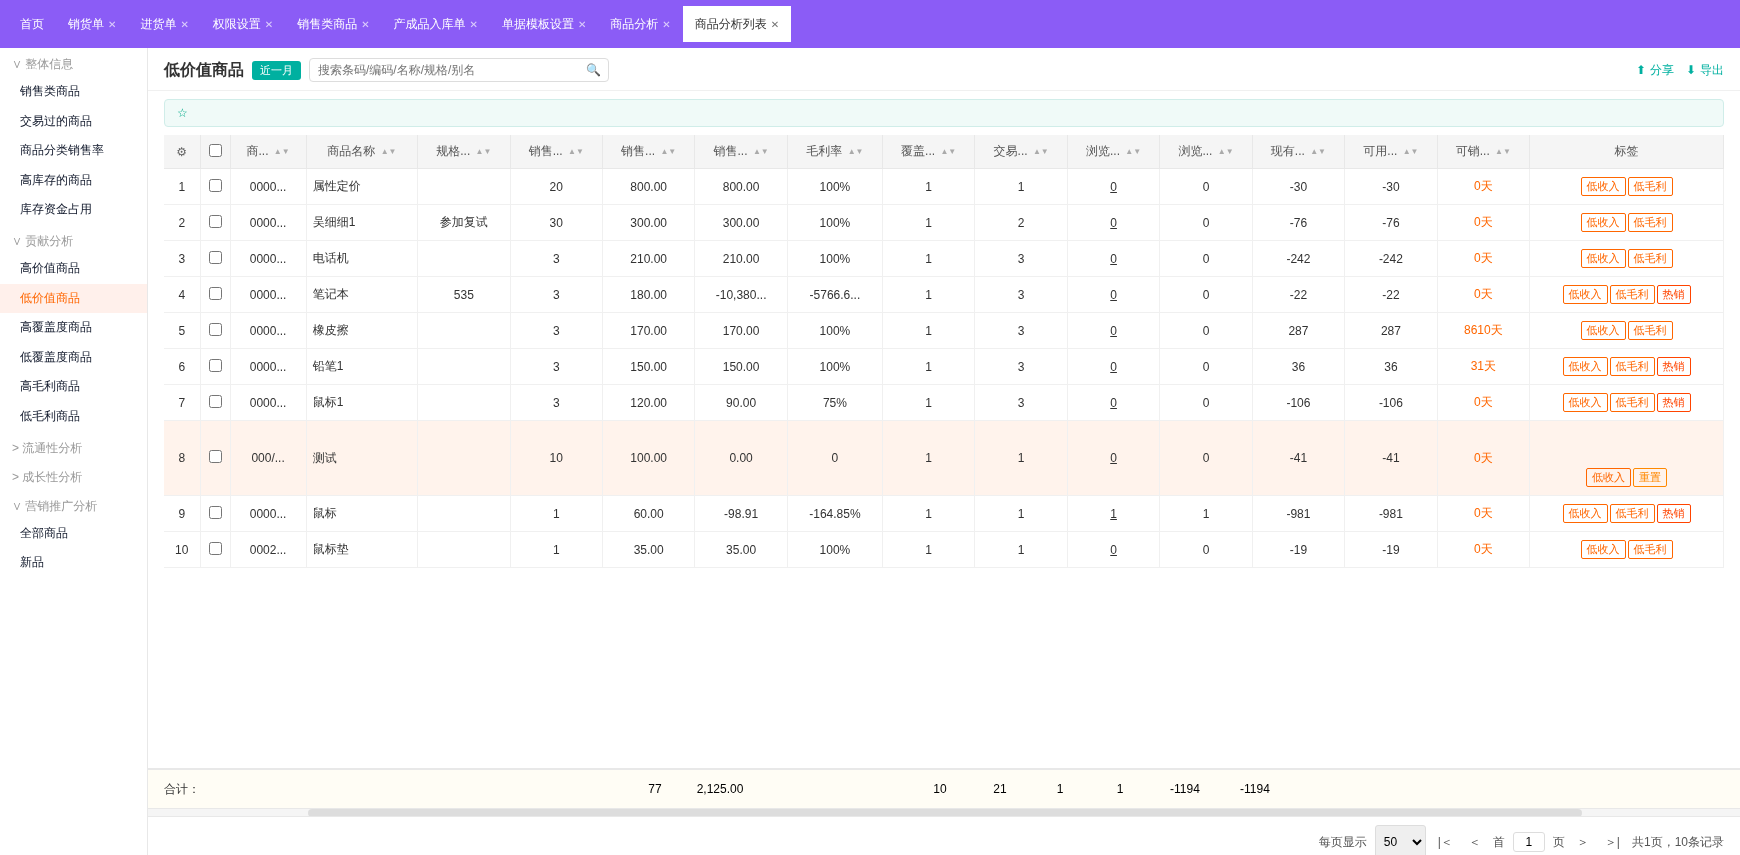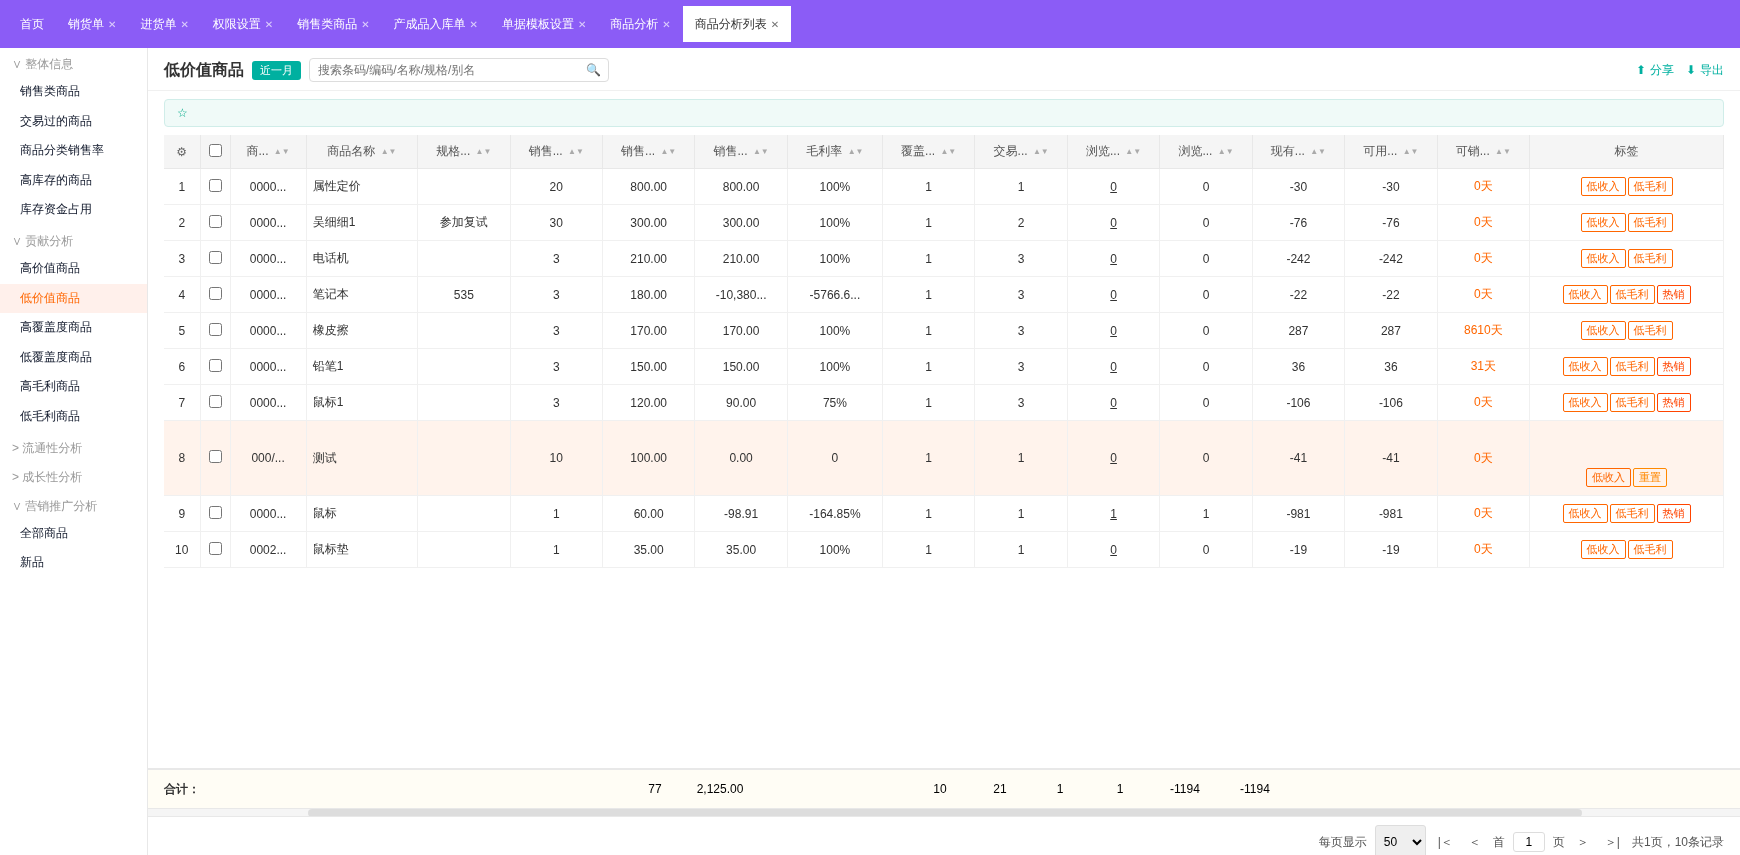--- a/index.html
+++ b/index.html
@@ -205,21 +205,21 @@
     .footer-totals {
       border-top: 2px solid #e8e8e8;
       padding: 8px 16px;
       display: flex;
       align-items: center;
       background: #fffdf5;
       min-height: 40px;
     }
     .total-label {
       width: 160px;
-      font-weight: bold;
+      font-weight: normal;
       color: #333;
       flex-shrink: 0;
     }
 
     
     .pagination {
       display: flex;
       align-items: center;
       justify-content: flex-end;
       padding: 8px 16px;

